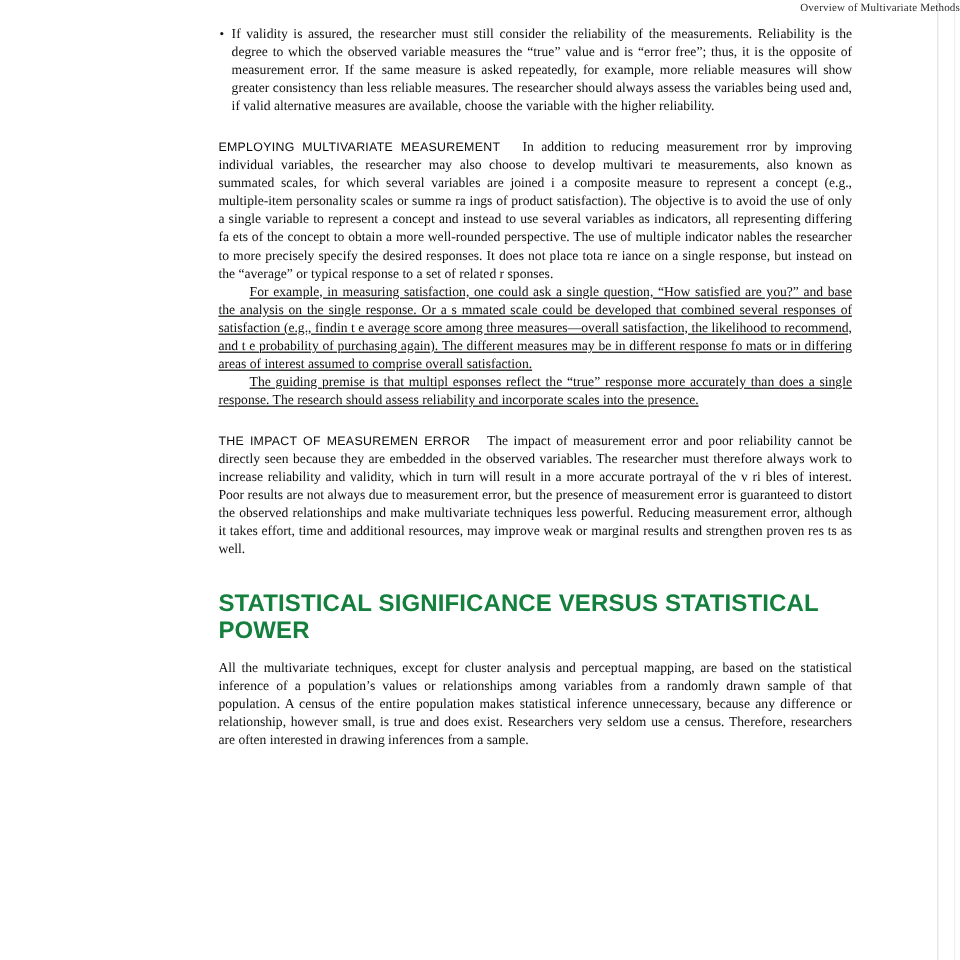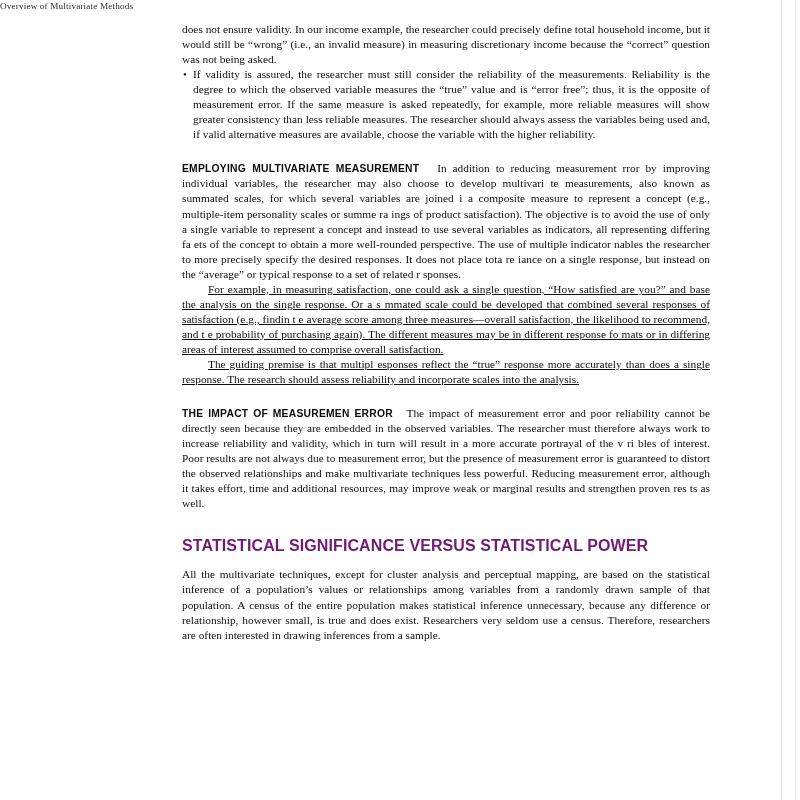--- a/index.html
+++ b/index.html
@@ -39,21 +39,21 @@
     width: 1px;
     height: 800px;
     background: #efefef;
   }
 
   .running-header {
     position: absolute;
     top: 1px;
     left: 0;
     width: 800px;
-    text-align: left;
+    text-align: right;
     font-family: "Liberation Serif", "DejaVu Serif", serif;
     font-size: 9.2px;
     letter-spacing: 0.15px;
     color: #2a2a2a;
   }
 
   .content {
     position: absolute;
     left: 182px;
     top: 22px;
@@ -90,65 +90,64 @@
     left: 1px;
     top: -0.5px;
     font-size: 11px;
     line-height: 15.05px;
   }
 
   b, .bold { font-weight: normal; }
 
   .runin-heading {
     font-family: "Liberation Sans", "DejaVu Sans", sans-serif;
-    font-weight: bold;
+    font-weight: normal;
     font-size: 10.3px;
     letter-spacing: 0.25px;
     color: #0a0a0a;
   }
 
   .section-heading {
     font-family: "Liberation Sans", "DejaVu Sans", sans-serif;
     font-weight: bold;
-    font-size: 16px;
+    font-size: 20px;
     letter-spacing: 0.1px;
-    color: #701a75;
+    color: #15803d;
     margin: 0;
   }
   .gap-lg  { height: 19px; }
   .gap-xl  { height: 26px; }
   .gap-sec { height: 12px; }
 </style>
 </head>
 <body>
 
 <div class="page">
 
   <div class="page-edge-right"></div>
   <div class="page-edge-right2"></div>
 
   <div class="running-header">Overview of Multivariate Methods</div>
 
   <div class="content">
 
-    <p>does not ensure validity. In our income example, the researcher could precisely define total household income, but it would still be “wrong” (i.e., an invalid measure) in measuring discretionary income because the “correct” question was not being asked.</p>
 
     <ul class="bullets">
       <li>
         <span class="bullet-mark">•</span><span>If validity is assured, the researcher must still consider the reliability of the measurements. </span><b>Reliability</b><span> is the degree to which the observed variable measures the “true” value and is “error free”; thus, it is the opposite of measurement error. If the same measure is asked repeatedly, for example, more reliable measures will show greater consistency than less reliable measures. The researcher should always assess the variables being used and, if valid alternative measures are available, choose the variable with the higher reliability.</span>
       </li>
     </ul>
 
     <div class="gap-lg"></div>
 
     <p><span class="runin-heading">EMPLOYING MULTIVARIATE MEASUREMENT</span><span style="white-space:pre-wrap">&nbsp;&nbsp;&nbsp;</span><span>In addition to reducing measurement  rror by improving individual variables, the researcher may also choose to develop </span><b>multivari  te measurements</b><span>, also known as </span><b>summated scales</b><span>, for which several variables are joined i   a </span><b>composite measure</b><span> to represent a concept (e.g., multiple-item personality scales or summe   ra ings of product satisfaction). The objective is to avoid the use of only a single variable to represent a concept and instead to use several variables as </span><b>indicators</b><span>, all representing differing fa ets of the concept to obtain a more well-rounded perspective. The use of multiple indicator    nables the researcher to more precisely specify the desired responses. It does not place tota  re iance on a single response, but instead on the “average” or typical response to a set of related r  sponses.</span></p>
 
     <p class="indent">For example, in measuring satisfaction, one could ask a single question, “How satisfied are you?” and base the analysis on the single response. Or a s  mmated scale could be developed that combined several responses of satisfaction (e.g., findin   t  e average score among three measures—overall satisfaction, the likelihood to recommend, and t  e probability of purchasing again). The different measures may be in different response fo mats or in differing areas of interest assumed to comprise overall satisfaction.</p>
 
-    <p class="indent">The guiding premise is that multipl    esponses reflect the “true” response more accurately than does a single response. The research    should assess reliability and incorporate scales into the analysis.</p>
+    <p class="indent">The guiding premise is that multipl    esponses reflect the “true” response more accurately than does a single response. The research    should assess reliability and incorporate scales into the presence.</p>
 
     <div class="gap-lg"></div>
 
     <p><span class="runin-heading">THE IMPACT OF MEASUREMEN  ERROR</span><span style="white-space:pre-wrap">&nbsp;&nbsp;&nbsp;</span><span>The impact of measurement error and poor reliability cannot be directly seen because they are embedded in the observed variables. The researcher must therefore always work to increase reliability and validity, which in turn will result in a more accurate portrayal of the v  ri  bles of interest. Poor results are not always due to measurement error, but the presence of measurement error is guaranteed to distort the observed relationships and make multivariate techniques less powerful. Reducing measurement error, although it takes effort, time  and additional resources, may improve weak or marginal results and strengthen proven res   ts as well.</span></p>
 
     <div class="gap-xl"></div>
 
     <h2 class="section-heading">STATISTICAL SIGNIFICANCE VERSUS STATISTICAL POWER</h2>
 
     <div class="gap-sec"></div>

